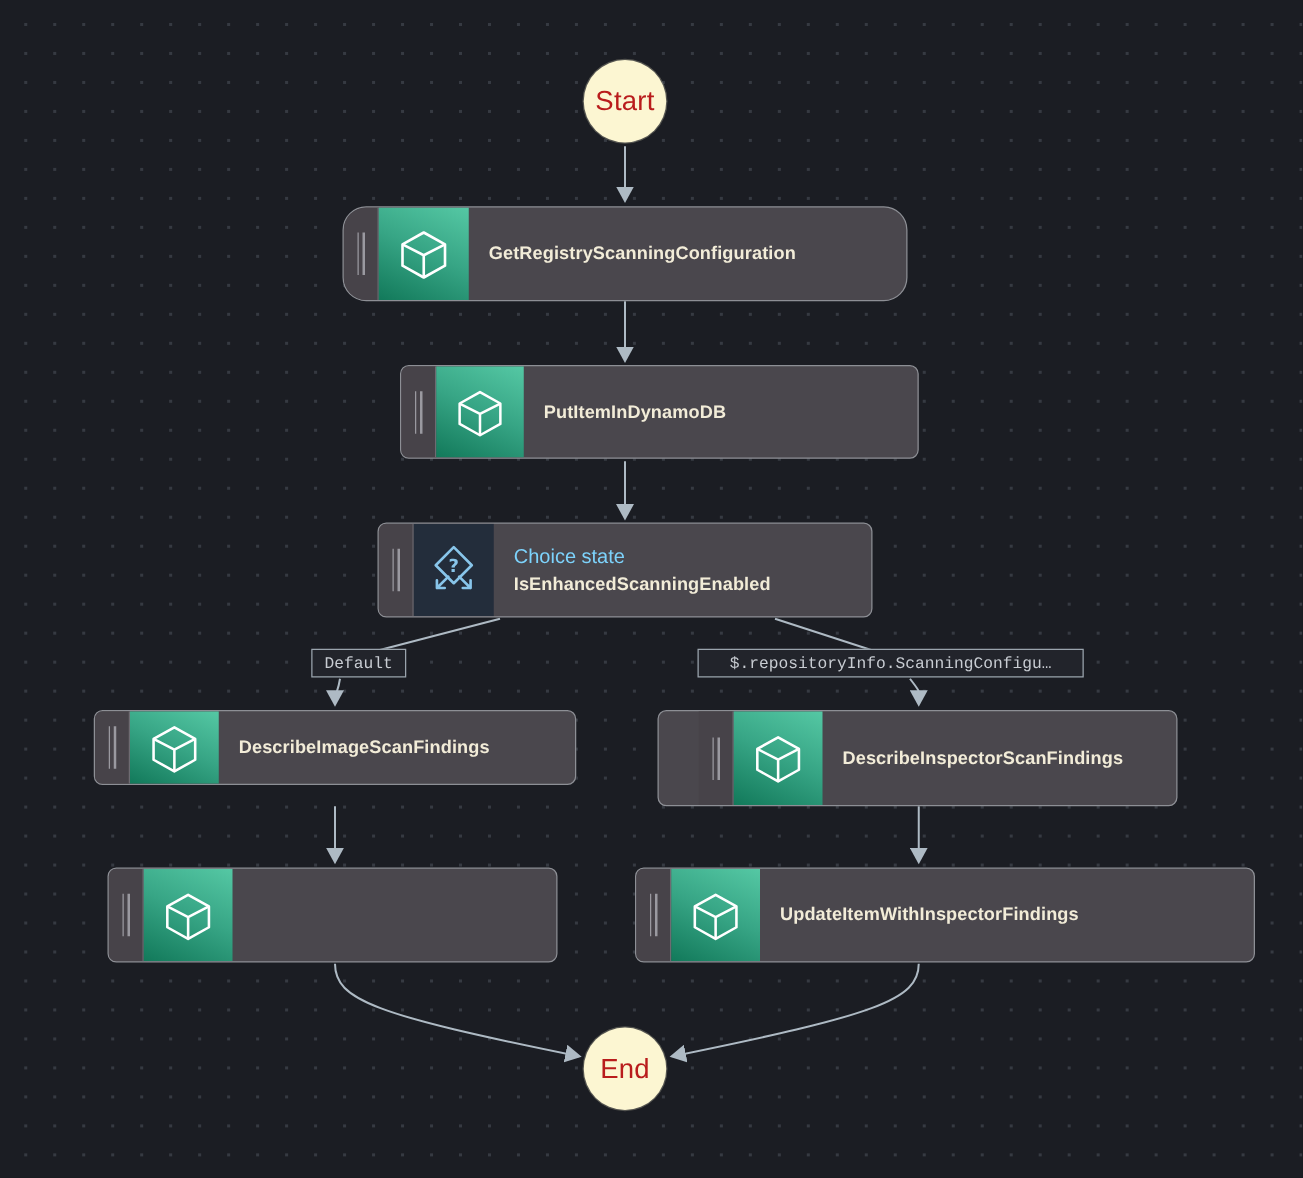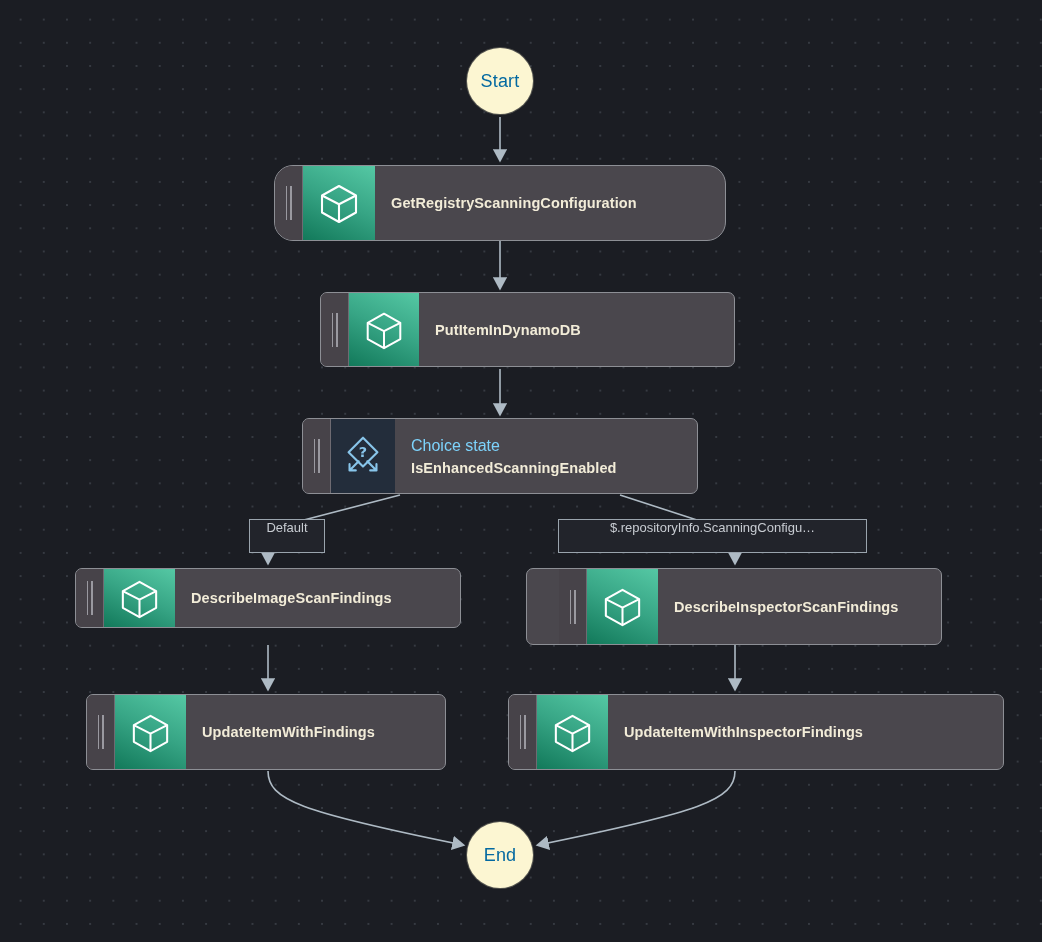--- a/index.html
+++ b/index.html
@@ -18,22 +18,22 @@
     background-position:9px 8px;
   }
   #edges{position:absolute;left:0;top:0;width:1042px;height:942px;pointer-events:none;}
 
   
   .terminal{
     position:absolute;
     border-radius:50%;
     background:#fcf6d2;
     display:flex;align-items:center;justify-content:center;
-    color:#0369a1;
-    font-size:18px;
+    color:#b91c1c;
+    font-size:22px;
     letter-spacing:.2px;
     box-shadow:0 0 0 1px rgba(252,246,210,.25);
   }
 
   
   .node{
     position:absolute;
     display:flex;
     align-items:stretch;
     background:#4a474d;
@@ -83,25 +83,26 @@
     white-space:nowrap;
   }
 
   
   .edge-label{
     position:absolute;
     background:#22242b;
     border:1px solid #9aa4ad;
     color:#c8ccd2;
     font-size:13px;
-    display:flex;justify-content:center;
+    display:flex;align-items:center;justify-content:center;
     box-sizing:border-box;
     white-space:nowrap;
     padding:0 9px;
-    height:34px;
+    height:23px;
+    font-family:Liberation Mono, monospace;
   }
 </style>
 </head>
 <body>
 
 <div id="canvas">
 
   <svg id="edges" viewBox="0 0 1042 942" width="1042" height="942">
     <defs>
       <marker id="arrow" viewBox="0 0 12 12" refX="9" refY="6" markerWidth="9" markerHeight="9" orient="auto-start-reverse">
@@ -221,23 +222,20 @@
     <div class="handle">
         <i></i>
         <i></i>
       </div>
     <div class="icon-tile" style="width:71px;">
       <svg width="47" height="47" viewBox="0 0 48 48">
         <path d="M24 7 L41 16.5 L41 33.5 L24 43 L7 33.5 L7 16.5 Z" fill="none" stroke="#ffffff" stroke-width="2.1" stroke-linejoin="round"></path>
         <path d="M7 16.5 L24 25.2 L41 16.5 M24 25.2 L24 43" fill="none" stroke="#ffffff" stroke-width="2.1" stroke-linejoin="round"></path>
       </svg>
     </div>
-    <div class="labels">
-      <div class="node-title">UpdateItemWithFindings</div>
-    </div>
   </div>
 
   <div class="node" style="left:508px;top:694px;width:496px;height:76px;">
     <div class="handle">
         <i></i>
         <i></i>
       </div>
     <div class="icon-tile" style="width:71px;">
       <svg width="47" height="47" viewBox="0 0 48 48">
         <path d="M24 7 L41 16.5 L41 33.5 L24 43 L7 33.5 L7 16.5 Z" fill="none" stroke="#ffffff" stroke-width="2.1" stroke-linejoin="round"></path>

